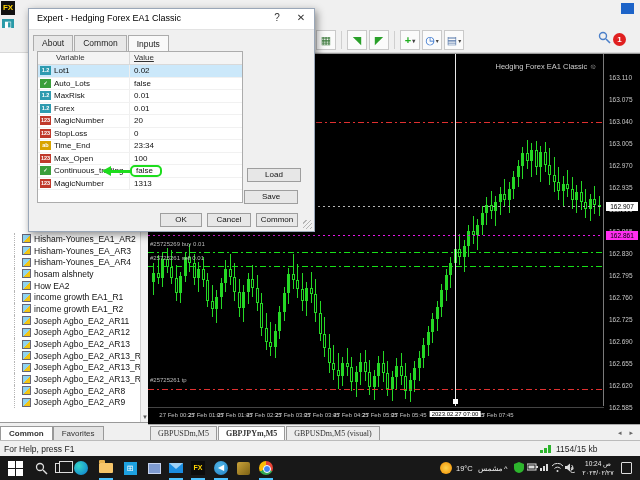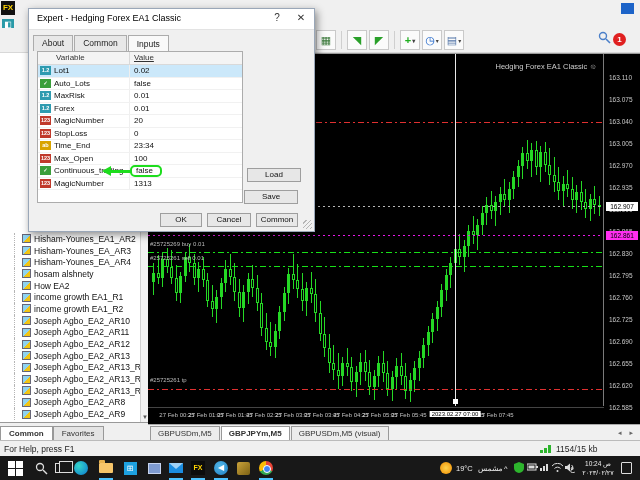--- a/index.html
+++ b/index.html
@@ -48,21 +48,21 @@
   .dot{background:repeating-linear-gradient(90deg,var(--c) 0 2px,transparent 2px 5px);}
   .chart-label{position:absolute;right:6px;top:8px;color:#cfcfcf;font-size:7.5px;white-space:nowrap;}
   .anno{position:absolute;left:2px;color:#b9b9b9;font-size:6px;white-space:nowrap;}
   .vline{position:absolute;top:0;width:1px;height:352px;background:#e8e8e8;}
   .vmark{position:absolute;width:5px;height:5px;background:#fff;}
   .candle-wick{position:absolute;width:1px;}
   .candle-body{position:absolute;width:3px;}
 
   
   #charttabs{left:148px;top:424px;width:492px;height:16px;background:#f0f0f0;border-top:1px solid #aaa;display:flex;align-items:flex-end;padding-left:2px;}
-  .ctab{font-size:8px;padding:2px 7px;border:1px solid #999;border-bottom:none;background:#ececec;color:#333;margin-right:1px;white-space:nowrap;}
+  .ctab{font-size:8px;padding:2px 7px;border:1px solid #999;border-bottom:none;background:#ececec;color:#333;margin-right:1px;white-space:nowrap;font-family:Liberation Serif, serif;}
   .ctab.active{background:#fff;font-weight:bold;}
   .ctab-arrows{position:absolute;right:4px;top:4px;font-size:7px;color:#666;letter-spacing:3px;}
 
   
   #statusbar{left:0;top:440px;width:640px;height:16px;background:#f0f0f0;border-top:1px solid #bbb;font-size:8.5px;color:#222;}
   #statusbar .help{position:absolute;left:4px;top:3px;}
   #statusbar .kb{position:absolute;left:556px;top:3px;}
   .sigbars{position:absolute;left:540px;top:4px;width:12px;height:8px;}
   .sigbars i{position:absolute;bottom:0;width:3px;background:#2db52d;}
 
@@ -179,24 +179,20 @@
           <span class="ea-ic"></span>
           <span>How EA2</span>
         </div>
         <div class="nav-item">
           <span class="ea-ic"></span>
           <span>income growth EA1_R1</span>
         </div>
         <div class="nav-item">
           <span class="ea-ic"></span>
           <span>income growth EA1_R2</span>
-        </div>
-        <div class="nav-item">
-          <span class="ea-ic"></span>
-          <span>Joseph Agbo_EA2_AR10</span>
         </div>
         <div class="nav-item">
           <span class="ea-ic"></span>
           <span>Joseph Agbo_EA2_AR11</span>
         </div>
         <div class="nav-item">
           <span class="ea-ic"></span>
           <span>Joseph Agbo_EA2_AR12</span>
         </div>
         <div class="nav-item">

